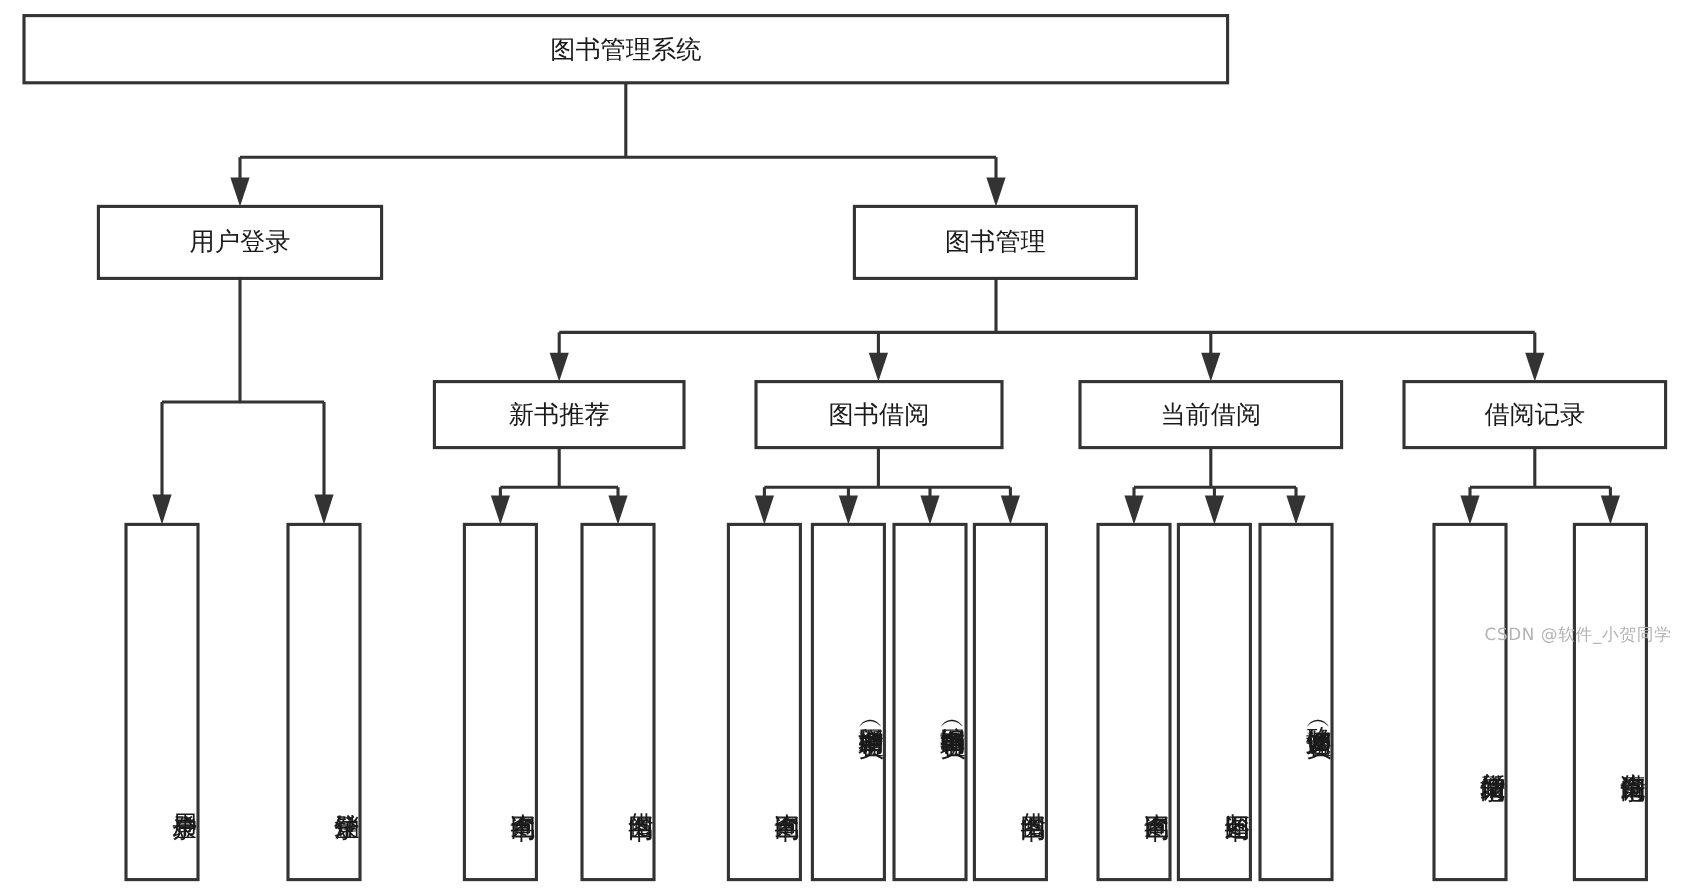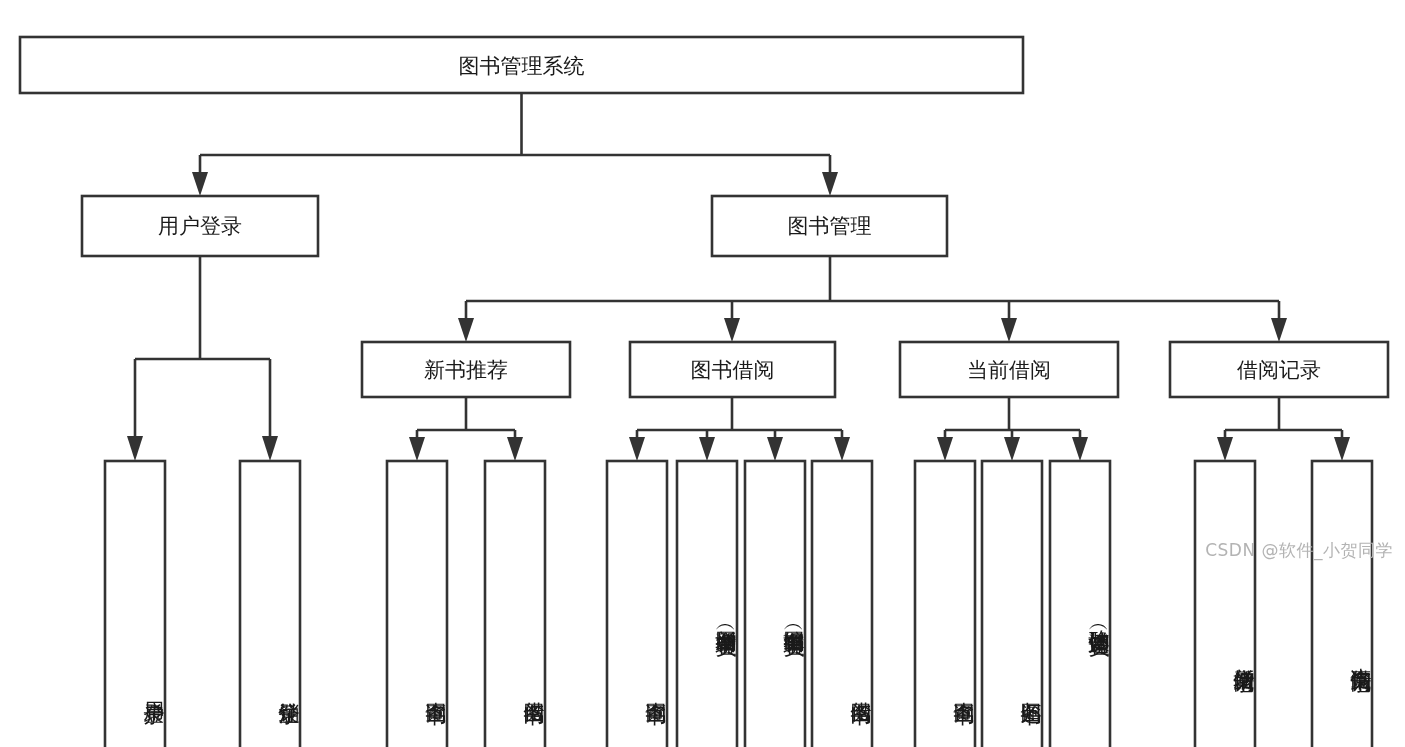--- a/index.html
+++ b/index.html
@@ -11,21 +11,20 @@
     width: 1405px;
     height: 747px;
     font-family: "DejaVu Sans", "Liberation Sans", sans-serif;
     overflow: hidden;
   }
   #diagram-root {
     position: relative;
     width: 1405px;
     height: 544px;
     background: #ffffff;
-    margin-top: 24px;
   }
   svg.flow {
     position: absolute;
     left: 0;
     top: 0;
     width: 1405px;
     height: 747px;
     display: block;
   }
   .node-rect {
@@ -63,21 +62,21 @@
     align-items: flex-start;
     justify-content: center;
     white-space: nowrap;
     pointer-events: none;
   }
   .watermark {
     position: absolute;
     right: 12px;
     bottom: 6px;
     font-family: "DejaVu Sans", "Liberation Sans", sans-serif;
-    font-size: 17px;
+    font-size: 14px;
     color: #b3b3b3;
     white-space: nowrap;
     letter-spacing: 0.5px;
   }
 </style>
 </head>
 <body>
 
 <div id="diagram-root">
 

